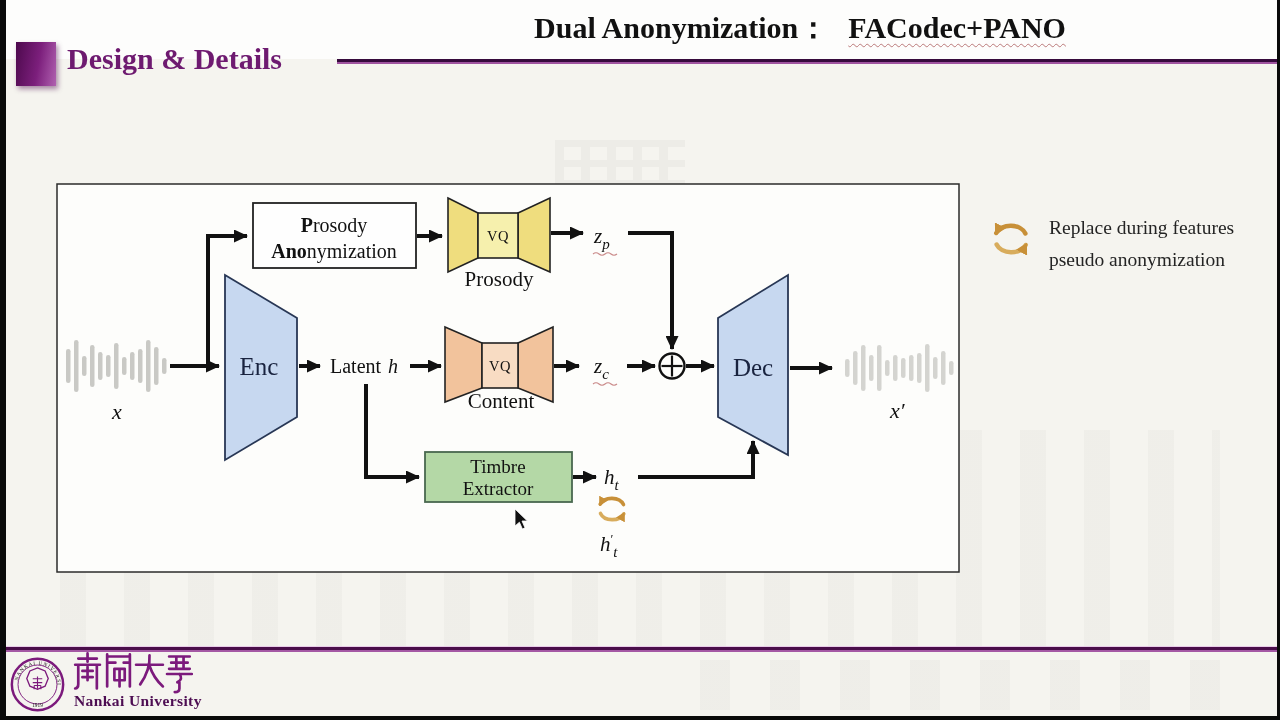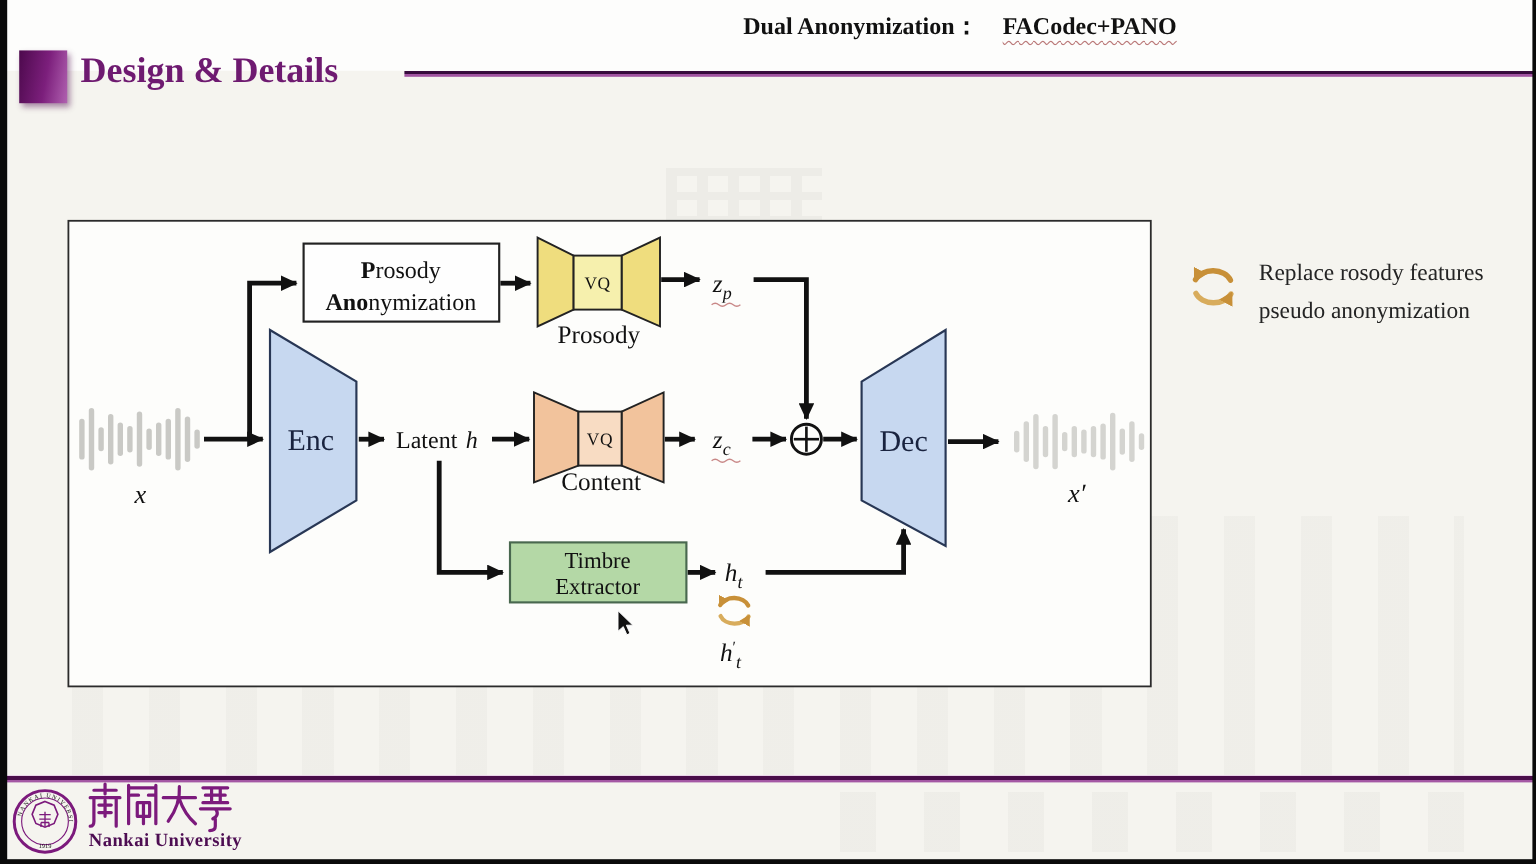--- a/index.html
+++ b/index.html
@@ -18,21 +18,21 @@
   .wm2{left:60px;top:430px;width:1160px;height:216px;opacity:.045;
        background:repeating-linear-gradient(to right,#76766e 0 26px,transparent 26px 64px);}
   .wm3{left:700px;top:660px;width:520px;height:50px;opacity:.05;
        background:repeating-linear-gradient(to right,#76766e 0 30px,transparent 30px 70px);}
 
   .accent-square{position:absolute;left:16px;top:42px;width:40px;height:44px;
        background:linear-gradient(100deg,#4d094d 0%,#7c1f7c 55%,#b061b0 100%);
        box-shadow:2px 3px 5px rgba(70,0,70,.45);}
   .section-title{position:absolute;left:67px;top:42px;font-size:30px;font-weight:bold;color:#6e1a70;}
   .slide-title{position:absolute;left:430px;top:8px;width:740px;text-align:center;
-       font-size:20px;font-weight:bold;color:#111;white-space:nowrap;}
+       font-size:30px;font-weight:bold;color:#111;white-space:nowrap;}
   .slide-title .part2{margin-left:20px;text-decoration:underline wavy #bb7a7a 1px;text-underline-offset:5px;}
   .header-line{position:absolute;left:337px;top:57px;width:943px;height:7px;
        background:linear-gradient(to bottom,transparent 0 2px,#360a3c 2px 5px,#a053a0 5px 7px);}
 
   .legend{position:absolute;left:986px;top:212px;display:flex;gap:13px;}
   .legend .txt{font-size:19.5px;color:#242424;line-height:32px;}
   .legend svg{margin-top:9px;}
 
   .footer-line{position:absolute;left:0;top:646px;width:1280px;height:6px;
        background:linear-gradient(to bottom,#e9cde9 0 1px,#4a0e4a 1px 4px,#a458a4 4px 6px);}
@@ -178,21 +178,21 @@
     <g transform="translate(514,508)">
       <polygon points="1,1 1,18 5.4,14.2 8.4,21 11,19.8 8,13 13.4,13" fill="#111" stroke="#fff" stroke-width="0.8"></polygon>
     </g>
   </svg>
 
   <div class="legend">
     <svg width="50" height="36" viewBox="-25 -18 50 36">
       <use href="#swapicon" transform="scale(1.25)"></use>
     </svg>
     <div class="txt">
-      <div>Replace rosody features</div>
+      <div>Replace during features</div>
       <div>pseudo anonymization</div>
     </div>
   </div>
 
   <div class="footer-line"></div>
 
   <svg width="57" height="57" viewBox="0 0 60 60" style="position:absolute;left:9px;top:656px;">
     <circle cx="30" cy="30" r="27" fill="none" stroke="#7c1a7c" stroke-width="2.6"></circle>
     <circle cx="30" cy="30" r="20.5" fill="none" stroke="#7c1a7c" stroke-width="1"></circle>
     <defs>

